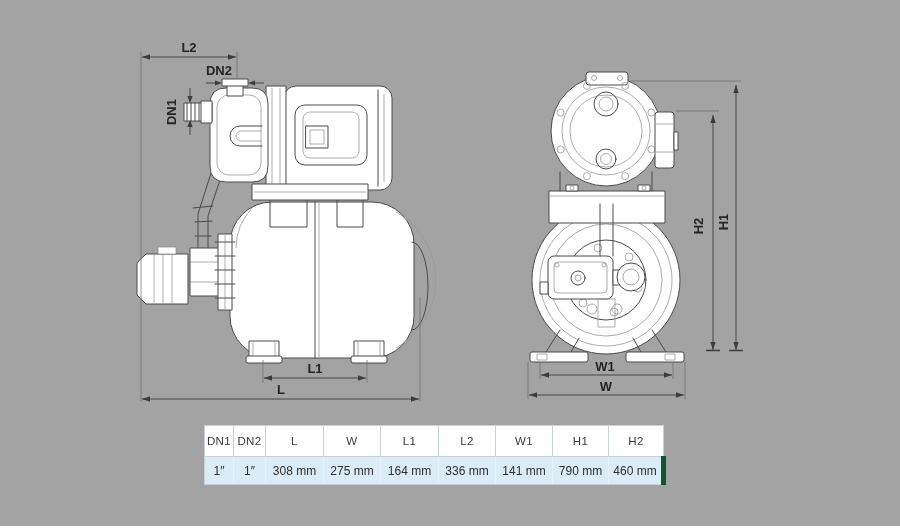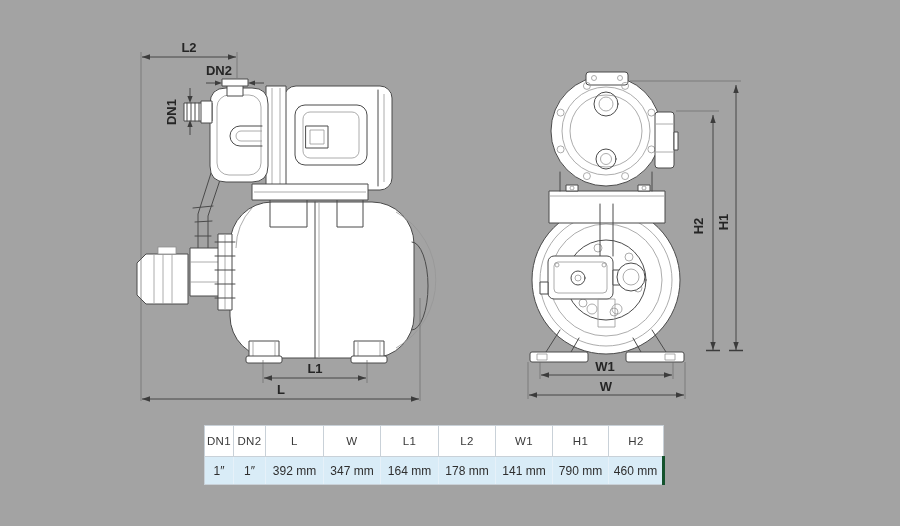--- a/index.html
+++ b/index.html
@@ -20,21 +20,21 @@
 
   
   #dim-table-wrap{position:absolute;left:204px;top:425px;width:459px;}
   table{border-collapse:collapse;width:459px;table-layout:fixed;}
   th,td{text-align:center;vertical-align:middle;padding:0;overflow:hidden;white-space:nowrap;}
   th{height:30px;border:1px solid #c9d1d8;background:#ffffff;
      font-weight:400;font-size:11.5px;color:#3a3a3a;letter-spacing:.4px;}
   td{height:27px;border:1px solid #e6f1f9;border-top:1px solid #c9d1d8;border-bottom:1px solid #c9d1d8;
      background:#d9ecf7;font-size:12px;color:#2e2e2e;}
   td:first-child{border-left:1px solid #c9d1d8;}
-  td:last-child{border-right:3px solid #14532d;}
+  td:last-child{border-right:5px solid #14532d;}
 </style>
 </head>
 <body>
 
 <div id="stage">
 
 <svg width="900" height="529" viewBox="0 0 900 529">
 
   <g>
 
@@ -303,24 +303,24 @@
         <th>L2</th>
         <th>W1</th>
         <th>H1</th>
         <th>H2</th>
       </tr>
     </thead>
     <tbody>
       <tr>
         <td>1″</td>
         <td>1″</td>
-        <td>392 mm</td>
-        <td>347 mm</td>
+        <td>308 mm</td>
+        <td>275 mm</td>
         <td>164 mm</td>
-        <td>178 mm</td>
+        <td>336 mm</td>
         <td>141 mm</td>
         <td>790 mm</td>
         <td>460 mm</td>
       </tr>
     </tbody>
   </table>
 </div>
 
 </div>
 

